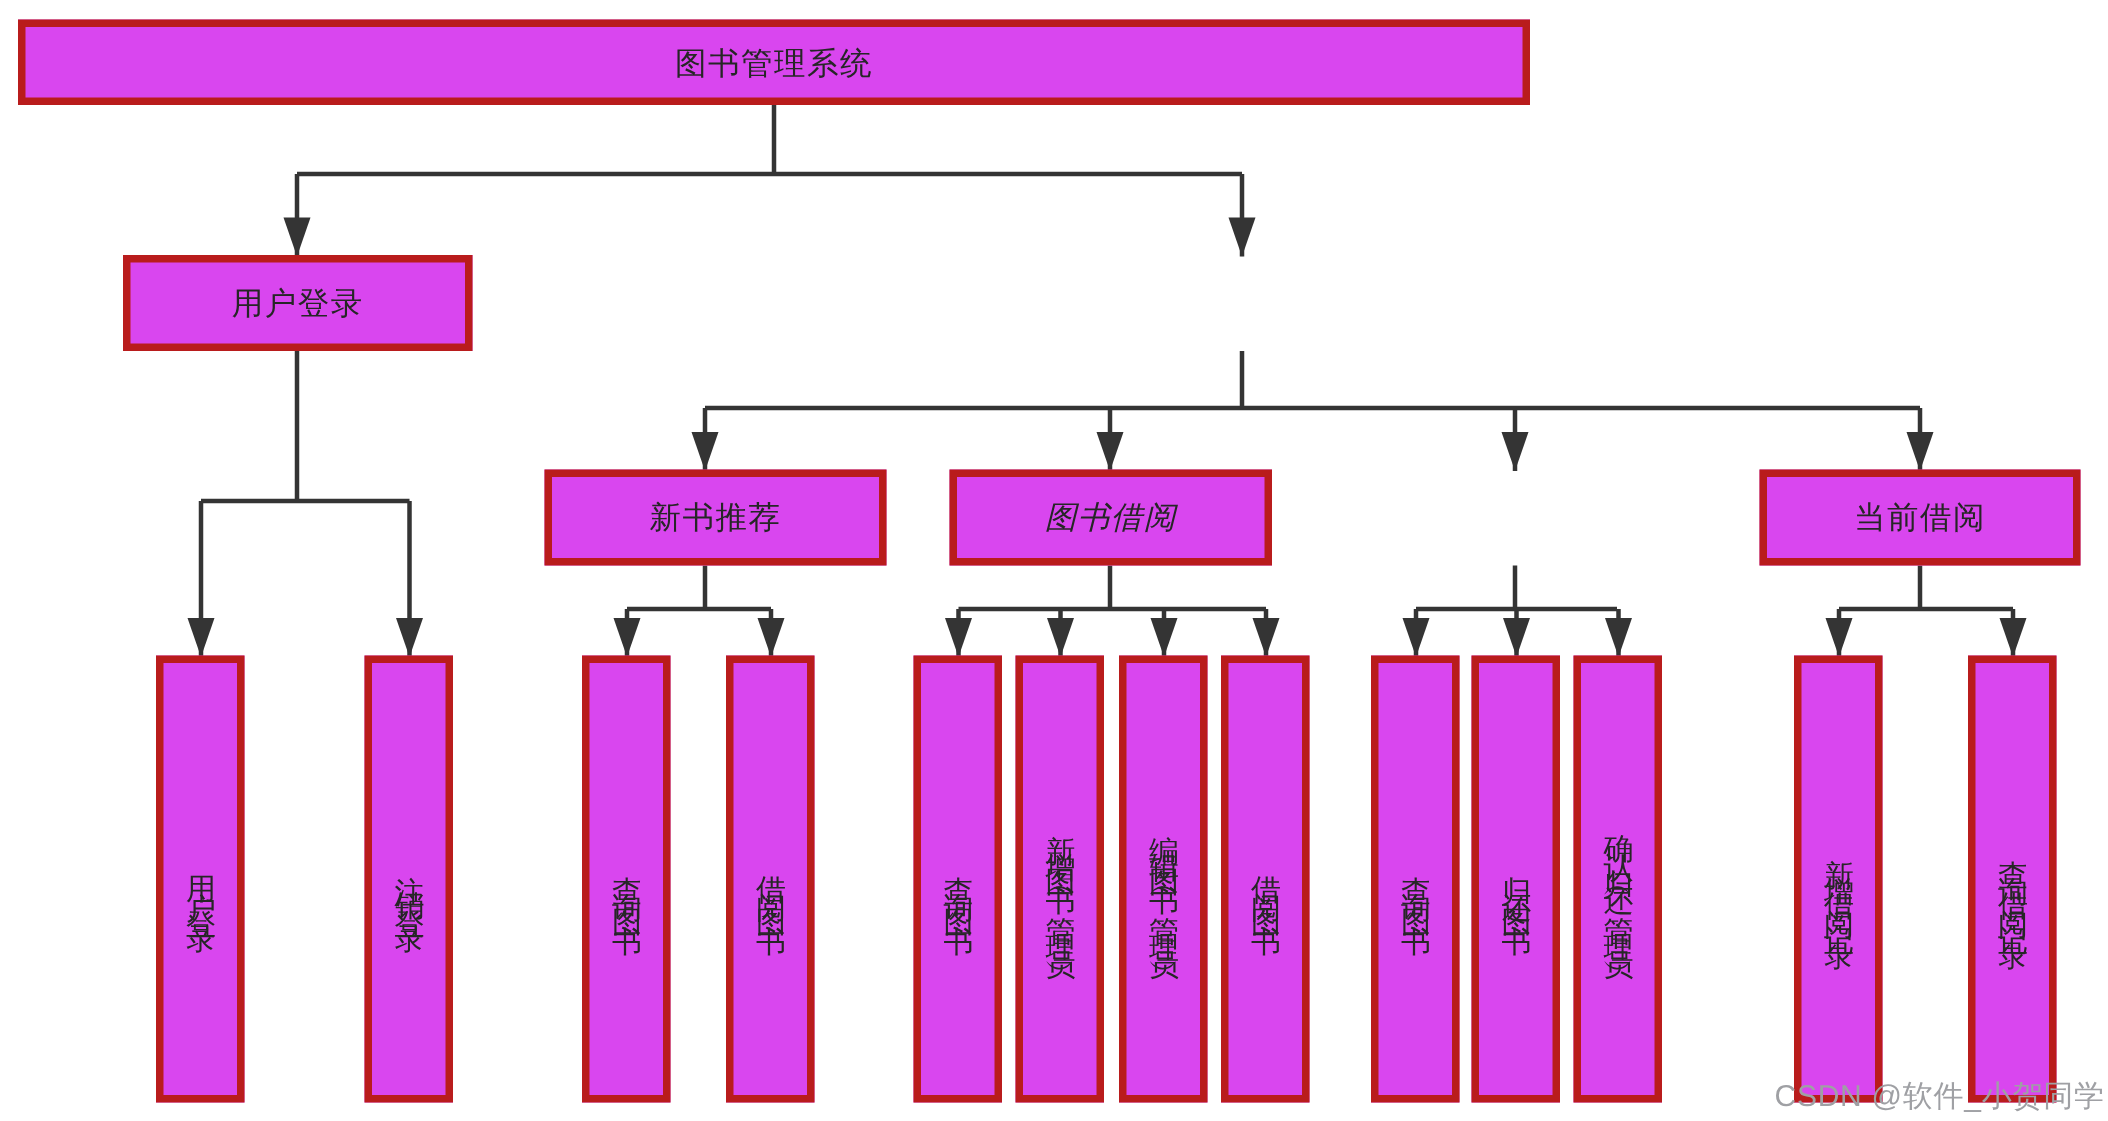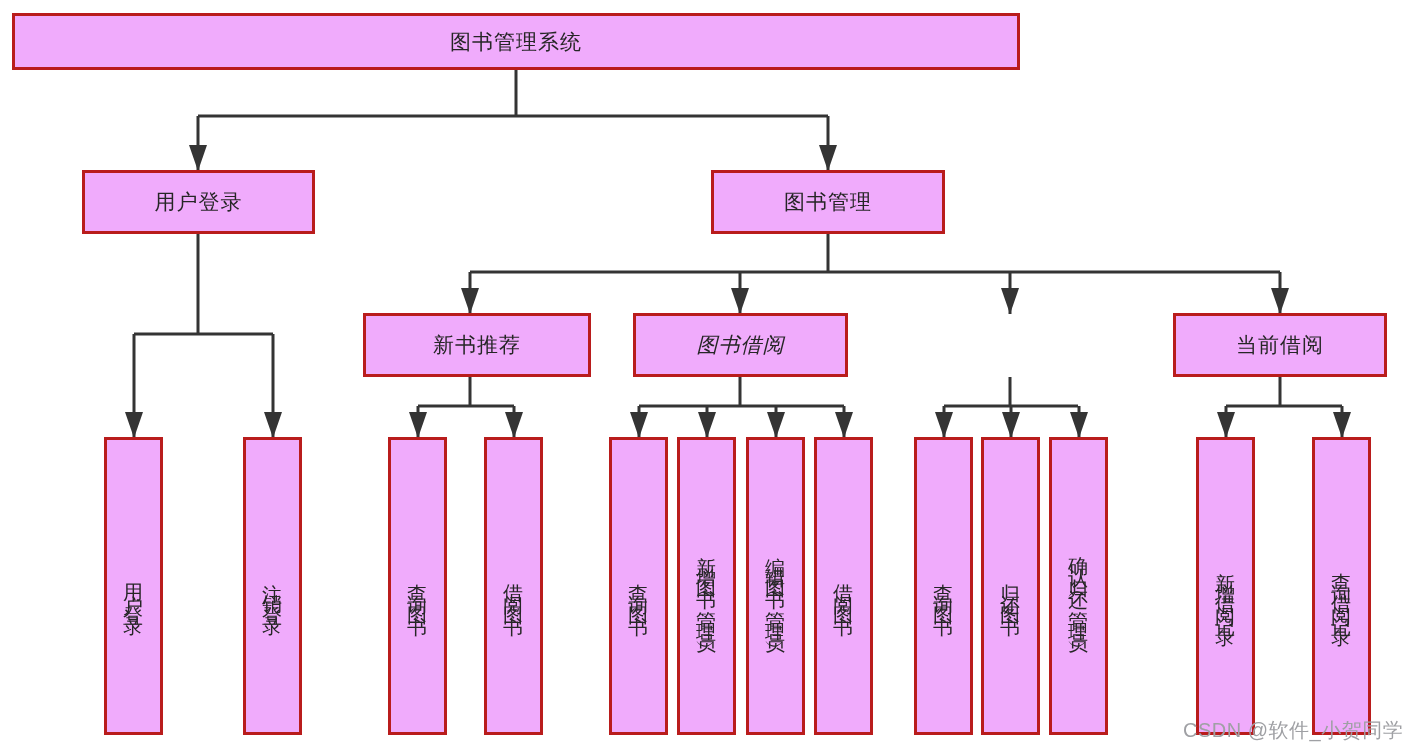--- a/index.html
+++ b/index.html
@@ -13,22 +13,22 @@
   }
   .connectors {
     position: absolute;
     left: 0; top: 0;
     width: 1405px; height: 747px;
     pointer-events: none;
   }
   .box {
     position: absolute;
     box-sizing: border-box;
-    border: 3px solid #b91c1c;
-    background: #f0abfc;
+    border: 5px solid #b91c1c;
+    background: #d946ef;
     color: #262626;
     display: flex;
     align-items: center;
     justify-content: center;
   }
   .h-box {
     font-size: 21px;
     letter-spacing: 1px;
     white-space: nowrap;
   }
@@ -85,21 +85,20 @@
       <polygon points="1011,438 1002,412 1020,412"></polygon>
       <polygon points="1079,438 1070,412 1088,412"></polygon>
       <polygon points="1226,438 1217,412 1235,412"></polygon>
       <polygon points="1342,438 1333,412 1351,412"></polygon>
     </g>
   </svg>
 
   <div class="box h-box" style="left:12px; top:13px; width:1008px; height:57px;">图书管理系统</div>
 
   <div class="box h-box" style="left:82px; top:170px; width:233px; height:64px;">用户登录</div>
-  <div class="box h-box" style="left:711px; top:170px; width:234px; height:64px;">图书管理</div>
 
   <div class="box h-box" style="left:363px; top:313px; width:228px; height:64px;font-family:Liberation Serif, serif;">新书推荐</div>
   <div class="box h-box" style="left:633px; top:313px; width:215px; height:64px;font-style:italic;">图书借阅</div>
   <div class="box h-box" style="left:1173px; top:313px; width:214px; height:64px;">当前借阅</div>
 
   <div class="box v-box" style="left:104px; top:437px; width:59px; height:298px;">用户登录</div>
   <div class="box v-box" style="left:243px; top:437px; width:59px; height:298px;">注销登录</div>
 
   <div class="box v-box" style="left:388px; top:437px; width:59px; height:298px;">查询图书</div>
   <div class="box v-box" style="left:484px; top:437px; width:59px; height:298px;">借阅图书</div>

